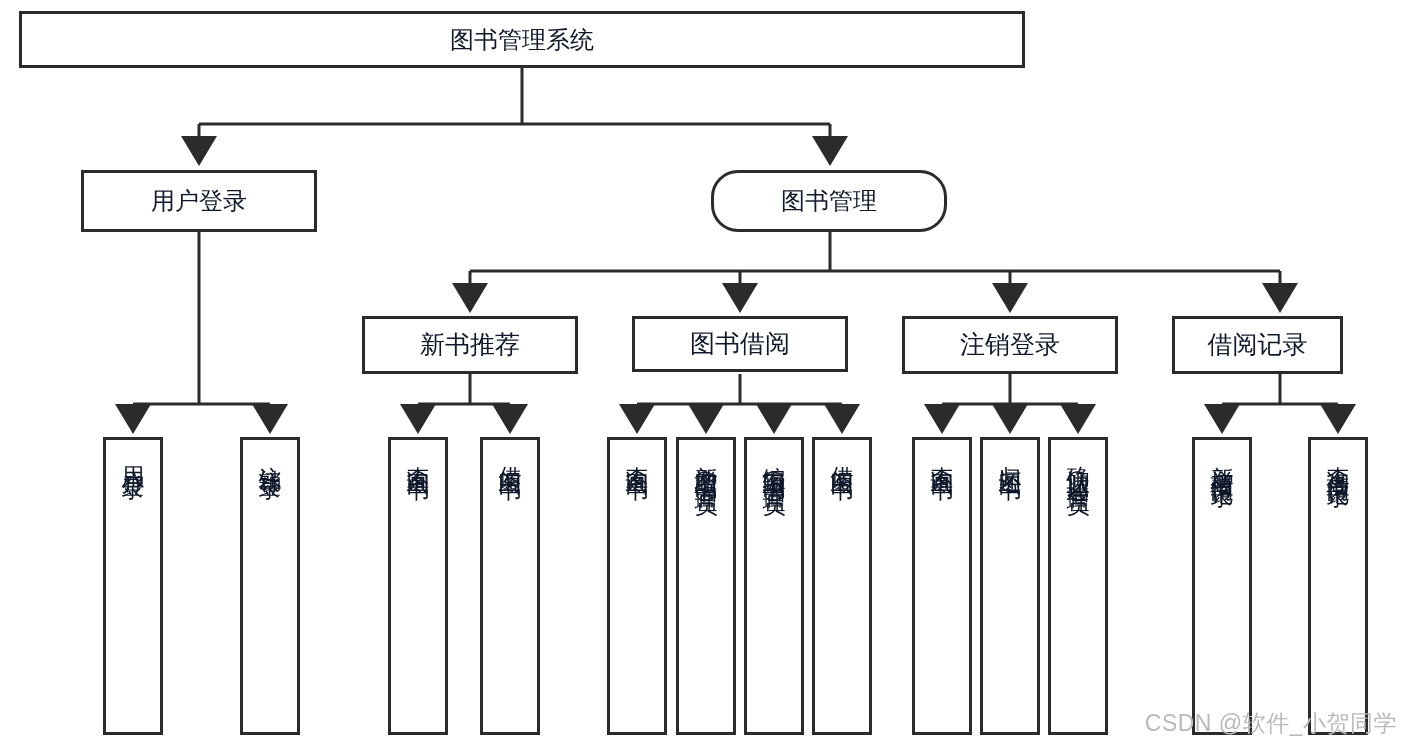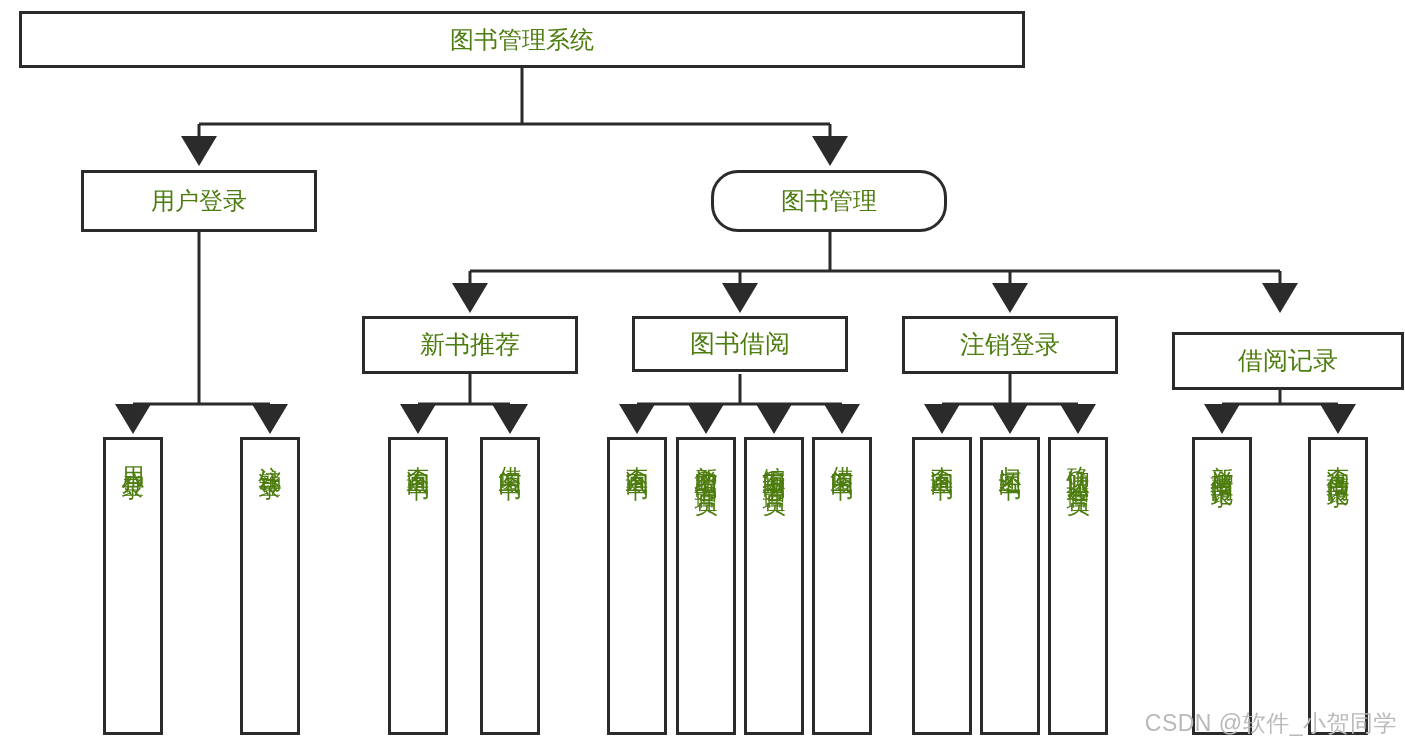--- a/index.html
+++ b/index.html
@@ -1,20 +1,20 @@
 <!DOCTYPE html>
 <html><head>
 <meta charset="utf-8">
 <style>
   html,body{margin:0;padding:0;background:#ffffff;}
   body{width:1405px;height:747px;overflow:hidden;font-family:"Liberation Sans","DejaVu Sans",sans-serif;}
   #diagram-root{position:relative;width:1405px;height:747px;background:#fff;}
   svg#edges{position:absolute;left:0;top:0;width:1405px;height:747px;}
   .node{position:absolute;box-sizing:border-box;background:#ffffff;border:3px solid #2b2b2b;display:flex;align-items:center;justify-content:center;}
-  .node .label{color:#4d7c0f;text-align:left;line-height:1.25;}
+  .node .label{color:#0f172a;text-align:left;line-height:1.25;}
   .node.h .label{font-size:24px;}
   .node.lv3 .label{font-size:25px;}
   .node.leaf{align-items:flex-start;justify-content:center;padding-top:8px;}
   .node.leaf .label{writing-mode:vertical-rl;text-orientation:upright;font-size:23px;letter-spacing:4px;line-height:1;white-space:nowrap;}
   #watermark{position:absolute;right:8px;bottom:8px;color:#b9b9b9;font-size:23px;letter-spacing:.5px;white-space:nowrap;}
 </style>
 </head>
 <body>
 
 <div id="diagram-root">
@@ -82,21 +82,21 @@
 
   <div class="node lv3" style="left:362px;top:316px;width:216px;height:58px;">
     <span class="label">新书推荐</span>
   </div>
   <div class="node lv3" style="left:632px;top:316px;width:216px;height:56px;">
     <span class="label">图书借阅</span>
   </div>
   <div class="node lv3" style="left:902px;top:316px;width:216px;height:58px;">
     <span class="label">注销登录</span>
   </div>
-  <div class="node lv3" style="left:1172px;top:316px;width:232px;height:58px;margin-top:16px;">
+  <div class="node lv3" style="left:1172px;top:316px;width:171px;height:58px;">
     <span class="label">借阅记录</span>
   </div>
 
   <div class="node leaf" style="left:103px;top:437px;width:60px;height:298px;">
     <span class="label">用户登录</span>
   </div>
   <div class="node leaf" style="left:240px;top:437px;width:60px;height:298px;">
     <span class="label">注销登录</span>
   </div>
 

